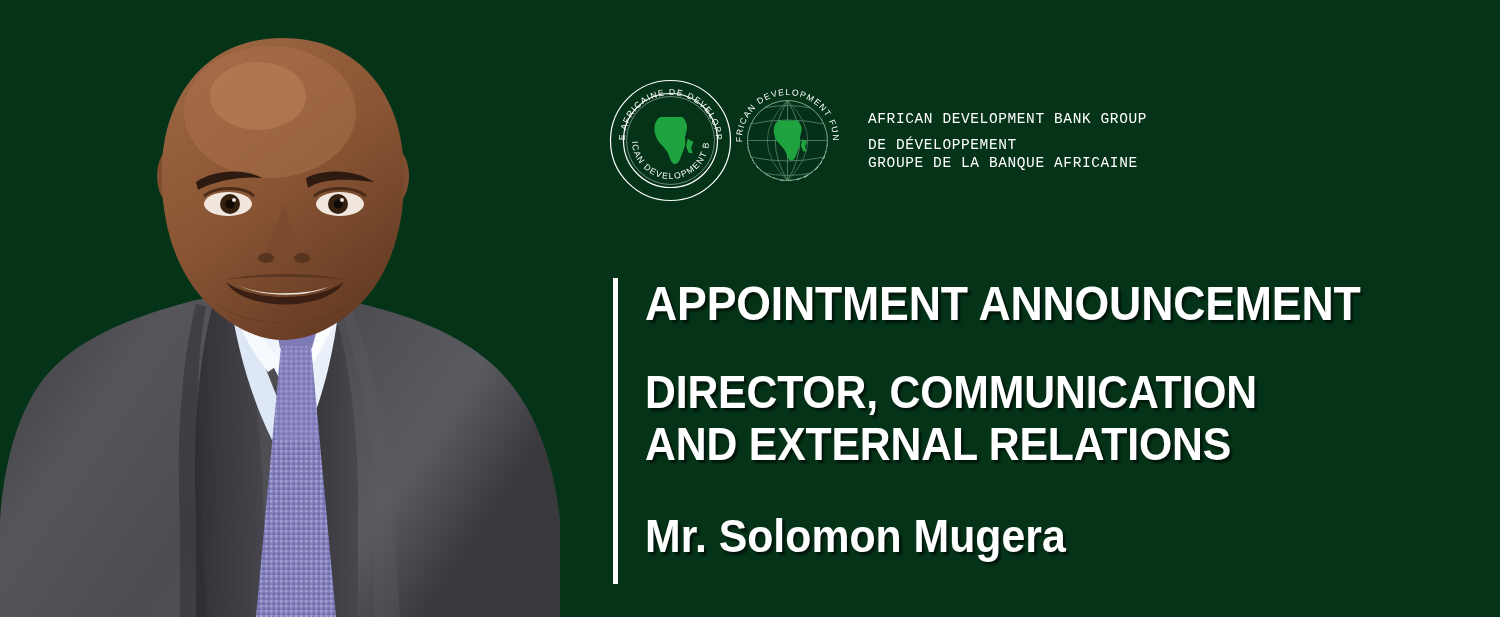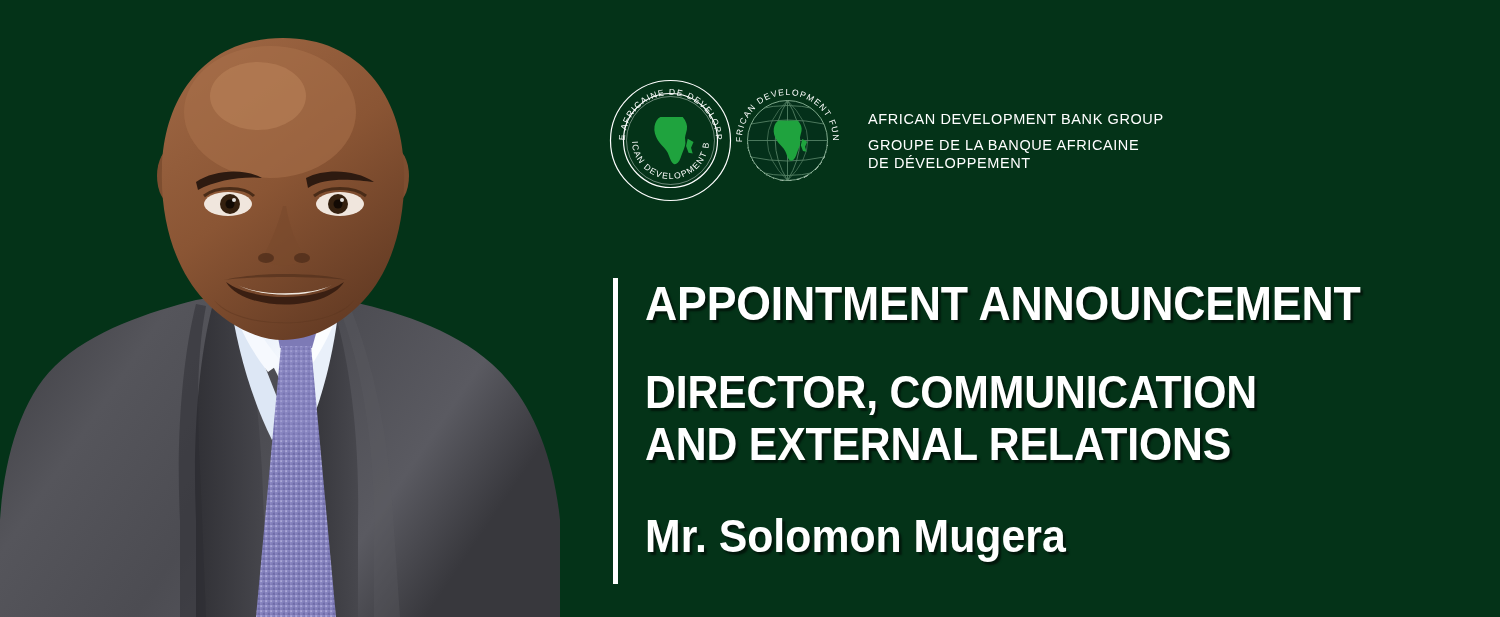--- a/index.html
+++ b/index.html
@@ -41,20 +41,21 @@
   }
   .seal { width: 125px; height: 125px; display: block; }
   .seal.fund { margin-left: -8px; }
 
   .org-names {
     margin-left: 18px;
     padding-top: 32px;
     color: #ffffff;
     letter-spacing: 0.6px;
     line-height: 1.28;
+    font-family: Liberation Mono, monospace;
   }
   .org-en {
     font-size: 14.5px;
     font-weight: 400;
     white-space: nowrap;
   }
   .org-fr {
     font-size: 14.5px;
     font-weight: 400;
     margin-top: 7px;
@@ -283,22 +284,22 @@
                  C 100 72 96 80 92 90 C 88 100 86 110 80 116 C 74 122 68 120 64 112
                  C 60 104 58 94 52 86 C 46 78 38 72 32 62 C 26 52 22 40 24 28
                  C 26 18 30 10 38 6 Z
                  M 104 58 L 118 66 L 112 80 L 116 94 L 106 92 L 100 76 Z" fill="#1fa33e"></path>
       </g>
     </svg>
 
     <div class="org-names">
       <div class="org-en">AFRICAN DEVELOPMENT BANK GROUP</div>
       <div class="org-fr">
+        <div>DE DÉVELOPPEMENT</div>
         <div>GROUPE DE LA BANQUE AFRICAINE</div>
-        <div>DE DÉVELOPPEMENT</div>
       </div>
     </div>
   </div>
 
   <div class="divider"></div>
 
   <div class="text-block">
     <h1 class="headline">APPOINTMENT ANNOUNCEMENT</h1>
     <h2 class="subline">
       <div>DIRECTOR, COMMUNICATION</div>

